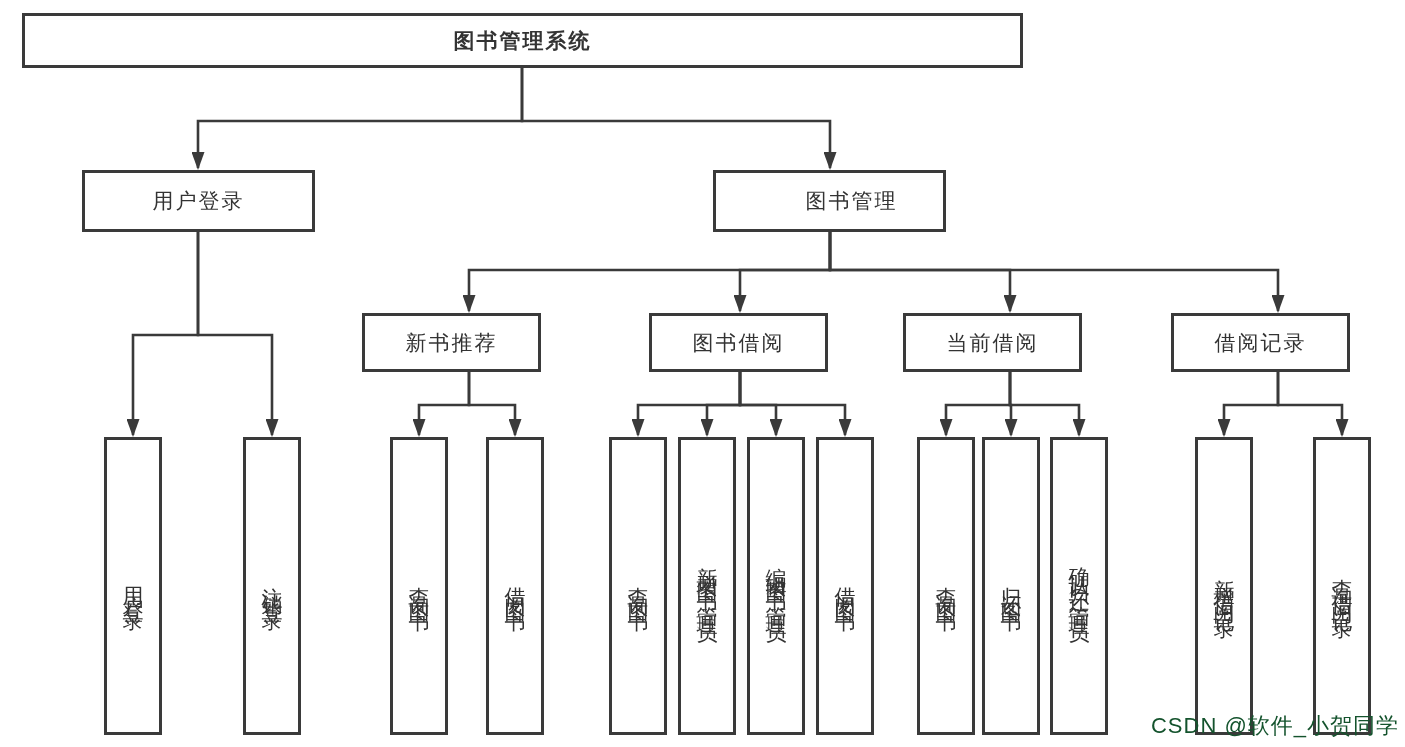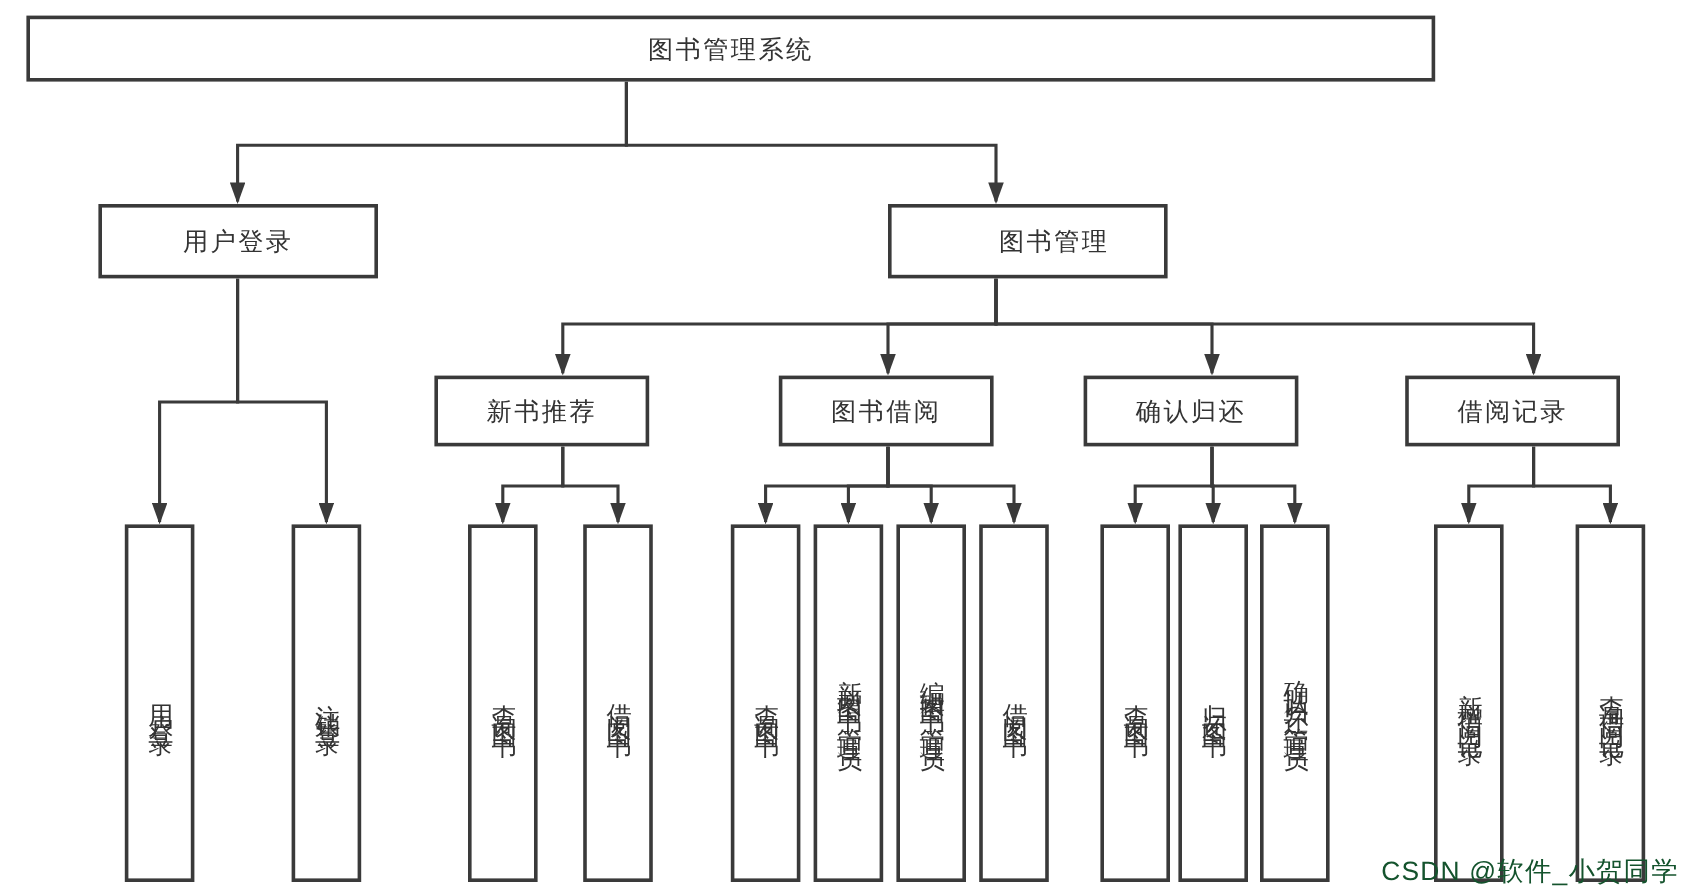--- a/index.html
+++ b/index.html
@@ -12,21 +12,21 @@
     background: #ffffff;
     border: 3px solid #3a3a3a;
     display: flex;
     align-items: center;
     justify-content: center;
     font-size: 21px;
     letter-spacing: 2px;
     color: #333333;
     z-index: 2;
   }
-  .node.h-root   { left: 22px;  top: 13px;  width: 1174px; height: 55px; }
+  .node.h-root   { left: 22px;  top: 13px;  width: 1001px; height: 55px; font-weight: bold; }
   .node.h-l1     { top: 170px; width: 233px; height: 62px; }
   .node.h-l2     { top: 313px; width: 179px; height: 59px; }
   .node.v-leaf {
     top: 437px; width: 58px; height: 298px;
     writing-mode: vertical-rl;
     text-orientation: mixed;
     letter-spacing: 8px;
     line-height: 58px;
     font-size: 21px;
   }
@@ -77,25 +77,25 @@
       <path d="M1010,372 V405 H1079 V435" marker-end="url(#arw)"></path>
 
       <path d="M1278,372 V405 H1224 V435" marker-end="url(#arw)"></path>
       <path d="M1278,372 V405 H1342 V435" marker-end="url(#arw)"></path>
     </g>
   </svg>
 
   <div class="node h-root">图书管理系统</div>
 
   <div class="node h-l1" style="left:82px;">用户登录</div>
-  <div class="node h-l1" style="left:740px;padding-left:44px;">图书管理</div>
+  <div class="node h-l1" style="left:713px;padding-left:44px;">图书管理</div>
 
   <div class="node h-l2" style="left:362px;">新书推荐</div>
   <div class="node h-l2" style="left:633px;margin-left:16px;">图书借阅</div>
-  <div class="node h-l2" style="left:903px;">确认归还</div>
+  <div class="node h-l2" style="left:903px;">当前借阅</div>
   <div class="node h-l2" style="left:1171px;">借阅记录</div>
 
   <div class="node v-leaf" style="left:104px;">用户登录</div>
   <div class="node v-leaf" style="left:243px;">注销登录</div>
 
   <div class="node v-leaf" style="left:390px;">查询图书</div>
   <div class="node v-leaf" style="left:486px;">借阅图书</div>
 
   <div class="node v-leaf" style="left:609px;">查询图书</div>
   <div class="node v-leaf" style="left:678px;">新增图书（管理员）</div>

